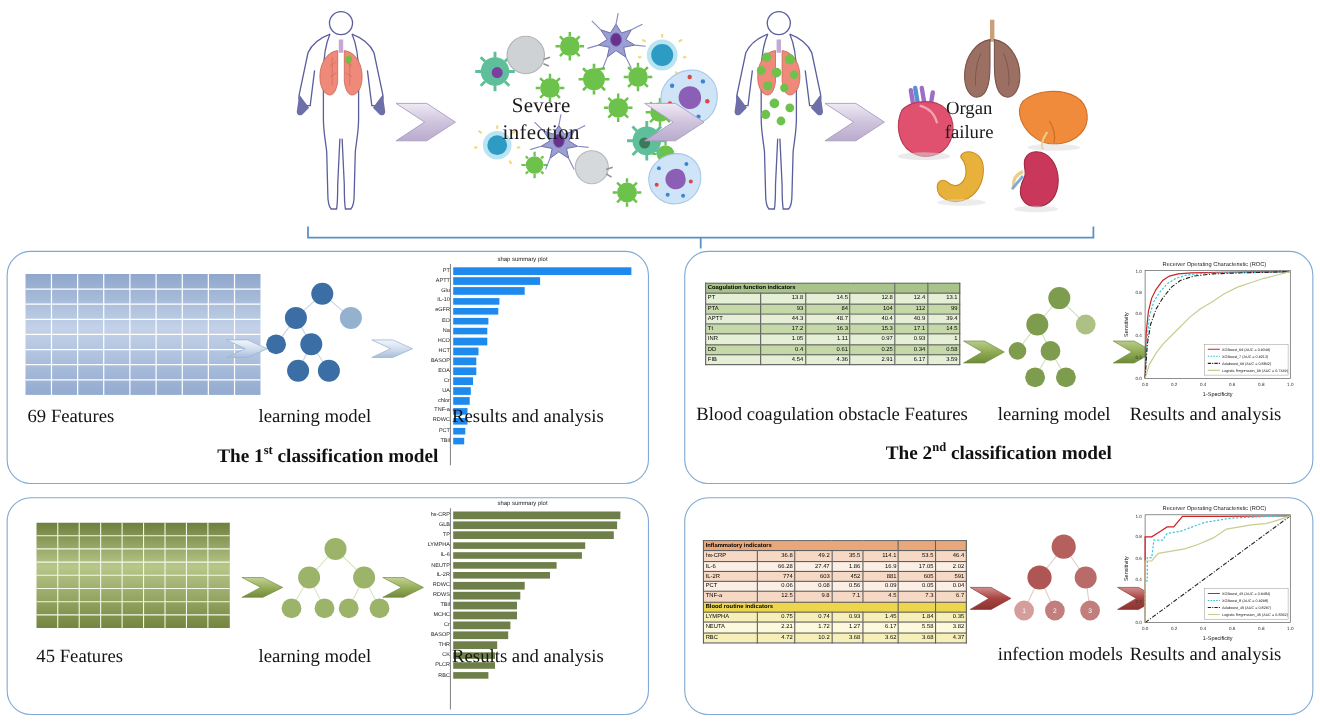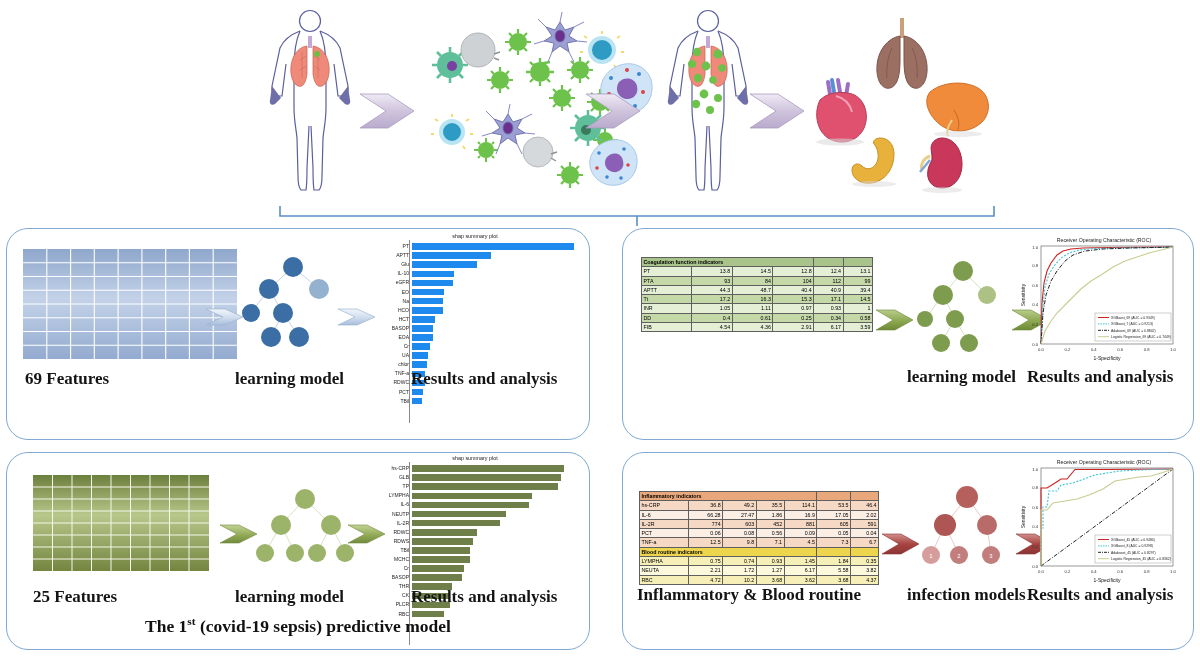--- a/index.html
+++ b/index.html
@@ -49,21 +49,21 @@
   .cap{
     position:absolute;text-align:center;width:100%;
     font-family:"Liberation Serif", serif;
     font-size:17px;color:#111;
   }
   .cap-bold{font-weight:bold;font-size:17.5px;}
   sup{font-size:.65em;vertical-align:super;}
 
   .lbl{
     position:absolute;font-family:"Liberation Serif", serif;
-    font-size:17px;color:#141414;white-space:nowrap;font-weight:bold;
+    font-size:17px;color:#141414;white-space:nowrap;
   }
 
   
   .grid-block{position:absolute;}
   .grid-block svg{display:block;}
 
   
   .tree{position:absolute;}
   .tree svg{display:block;}
 
@@ -285,20 +285,24 @@
                   <circle cx="9" cy="16" r="1.8" fill="#3a86d4"></circle>
                   <circle cx="16" cy="3" r="1.8" fill="#d44"></circle>
                   <circle cx="12" cy="-13" r="1.8" fill="#3a86d4"></circle>
                 </g>
             </g>
           </g>
         </g>
       </svg>
     </div>
 
+    <div class="sev-label" style="left:432px;top:85px;width:120px;">
+      <div>Severe</div>
+      <div>infection</div>
+    </div>
 
     <div class="chev" style="left:584px;top:85px;">
       <svg viewBox="0 0 60 52" xmlns="http://www.w3.org/2000/svg">
         <path d="M2 9 L30 9 L56 26 L30 43 L2 43 L28 26 Z" fill="url(#cg1)" stroke="#a99bc0" stroke-width=".8"></path>
         <defs>
           <linearGradient id="cg1b" x1="0" y1="0" x2="0" y2="1">
             <stop offset="0%" stop-color="#efeaf4"></stop>
               <stop offset="50%" stop-color="#cfc4dd"></stop>
               <stop offset="100%" stop-color="#b9abcd"></stop>
           </linearGradient>
@@ -378,20 +382,24 @@
 
         <g transform="translate(108,128)">
           <path d="M28 2 C40 2 48 14 48 28 C48 42 40 52 28 52 C18 52 12 44 14 34 C15 28 18 26 18 22 C18 16 16 12 18 8 C20 4 24 2 28 2 Z" fill="#c9375a" stroke="#9e2844" stroke-width="1"></path>
           <path d="M16 20 C10 22 6 28 8 34" stroke="#e8d08a" stroke-width="3" fill="none"></path>
           <path d="M16 24 L6 36" stroke="#7fa8d8" stroke-width="2.5" fill="none"></path>
           <ellipse cx="28" cy="54" rx="20" ry="3" fill="#d9d9d9" opacity=".5"></ellipse>
         </g>
       </svg>
     </div>
 
+    <div class="org-label" style="left:838px;top:88px;width:86px;">
+      <div>Organ</div>
+      <div>failure</div>
+    </div>
 
     <div class="bracket">
       <svg viewBox="0 0 718 22" preserveAspectRatio="none" xmlns="http://www.w3.org/2000/svg">
         <path d="M2 1 L2 11 L716 11 L716 1 M359 11 L359 21" stroke="#5b8fc4" stroke-width="1.6" fill="none"></path>
       </svg>
     </div>
   </div>
 
   <div class="panel p1">
 
@@ -526,20 +534,21 @@
           </div>
           <div class="shap-row">
             <div class="shap-name">TBil</div>
             <div class="shap-bar" style="width: 9.72px; background: rgb(31, 138, 238);"></div>
           </div>
         </div>
     </div>
 
     <div class="lbl" style="left:404px;top:140px;">Results  and  analysis</div>
 
+    <div class="cap cap-bold" style="top:175px;"><span>The 1</span><sup>st</sup><span> classification model</span></div>
   </div>
 
   <div class="panel p2">
 
     <table class="dtable" style="left:18px;top:28px;width:232px;">
       <tbody id="coagTable">
           <tr>
             <td class="hdr" colspan="4" style="background: rgb(168, 196, 138);">Coagulation function indicators</td>
             <td style="background: rgb(168, 196, 138);"></td>
             <td style="background: rgb(168, 196, 138);"></td>
@@ -595,20 +604,21 @@
           <tr>
             <td class="lab" style="background: rgb(228, 239, 214);">FIB</td>
             <td class="num" style="background: rgb(228, 239, 214);">4.54</td>
             <td class="num" style="background: rgb(228, 239, 214);">4.36</td>
             <td class="num" style="background: rgb(228, 239, 214);">2.91</td>
             <td class="num" style="background: rgb(228, 239, 214);">6.17</td>
             <td class="num" style="background: rgb(228, 239, 214);">3.59</td>
           </tr>
         </tbody>
     </table>
+    <div class="lbl" style="left:10px;top:138px;">Blood coagulation  obstacle  Features</div>
 
     <div class="arrow-s" style="left:252px;top:78px;">
       <svg width="40" height="26" viewBox="0 0 40 26" xmlns="http://www.w3.org/2000/svg">
         <defs>
             <linearGradient id="agr" x1="0" y1="0" x2="0" y2="1">
               <stop offset="0%" stop-color="#b8cc8c"></stop>
               <stop offset="55%" stop-color="#8ca84f"></stop>
               <stop offset="100%" stop-color="#6d8a38"></stop>
             </linearGradient>
           </defs>
@@ -677,41 +687,42 @@
             <text x="112" y="92.4" font-family="Liberation Sans, sans-serif" font-size="3.4" fill="#222">XGBoost_7 (AUC = 0.9213)</text>
             <line x1="99" x2="110" y1="97.3" y2="97.3" stroke="#222222" stroke-width="1" stroke-dasharray="3,1,1,1"></line>
             <text x="112" y="98.8" font-family="Liberation Sans, sans-serif" font-size="3.4" fill="#222">Adaboost_69 (AUC = 0.8842)</text>
             <line x1="99" x2="110" y1="103.7" y2="103.7" stroke="#c9cc90" stroke-width="1"></line>
             <text x="112" y="105.2" font-family="Liberation Sans, sans-serif" font-size="3.4" fill="#222">Logistic Regression_69 (AUC = 0.7449)</text>
           </g>
       </svg>
     </div>
     <div class="lbl" style="left:404px;top:138px;">Results  and analysis</div>
 
+    <div class="cap cap-bold" style="top:172px;"><span>The 2</span><sup>nd</sup><span> classification model</span></div>
   </div>
 
   <div class="panel p3">
 
     <div class="grid-block" style="left:26px;top:22px;">
       <svg width="176" height="96" viewBox="0 0 176 96" xmlns="http://www.w3.org/2000/svg">
         <defs>
           <linearGradient id="ggr" x1="0" y1="0" x2="0" y2="1">
             <stop offset="0%" stop-color="#6d7f3c"></stop>
               <stop offset="42%" stop-color="#b8c78a"></stop>
               <stop offset="100%" stop-color="#74853f"></stop>
           </linearGradient>
         </defs>
         <rect x="0" y="0" width="176" height="96" fill="url(#ggr)"></rect>
         <g stroke="#f4f7ea" stroke-width="1">
           <path d="M0 12 H176 M0 24 H176 M0 36 H176 M0 48 H176 M0 60 H176 M0 72 H176 M0 84 H176"></path>
           <path d="M19.5 0 V96 M39 0 V96 M58.5 0 V96 M78 0 V96 M97.5 0 V96 M117 0 V96 M136.5 0 V96 M156 0 V96"></path>
         </g>
       </svg>
     </div>
-    <div class="lbl" style="left:26px;top:134px;">25 Features</div>
+    <div class="lbl" style="left:26px;top:134px;">45 Features</div>
 
     <div class="arrow-s" style="left:212px;top:68px;">
       <svg width="40" height="26" viewBox="0 0 40 26" xmlns="http://www.w3.org/2000/svg">
         <defs>
             <linearGradient id="agr3" x1="0" y1="0" x2="0" y2="1">
               <stop offset="0%" stop-color="#c3d295"></stop>
               <stop offset="55%" stop-color="#93ab57"></stop>
               <stop offset="100%" stop-color="#728a3c"></stop>
             </linearGradient>
           </defs>
@@ -813,21 +824,20 @@
           </div>
           <div class="shap-row">
             <div class="shap-name">RBC</div>
             <div class="shap-bar" style="width: 31.92px; background: rgb(111, 127, 74);"></div>
           </div>
         </div>
     </div>
 
     <div class="lbl" style="left:404px;top:134px;">Results  and analysis</div>
 
-    <div class="cap cap-bold" style="top:162px;"><span>The 1</span><sup>st</sup><span> (covid-19 sepsis) predictive model</span></div>
   </div>
 
   <div class="panel p4">
 
     <table class="dtable" style="left:16px;top:38px;width:240px;">
       <tbody id="inflamTable">
           <tr>
             <td class="hdr" colspan="5" style="background: rgb(232, 168, 124);">Inflammatory indicators</td>
             <td style="background: rgb(232, 168, 124);"></td>
             <td style="background: rgb(232, 168, 124);"></td>
@@ -904,21 +914,20 @@
             <td class="lab" style="background: rgb(247, 239, 184);">RBC</td>
             <td class="num" style="background: rgb(247, 239, 184);">4.72</td>
             <td class="num" style="background: rgb(247, 239, 184);">10.2</td>
             <td class="num" style="background: rgb(247, 239, 184);">3.68</td>
             <td class="num" style="background: rgb(247, 239, 184);">3.62</td>
             <td class="num" style="background: rgb(247, 239, 184);">3.68</td>
             <td class="num" style="background: rgb(247, 239, 184);">4.37</td>
           </tr>
         </tbody>
     </table>
-    <div class="lbl" style="left:14px;top:132px;">Inflammatory  &amp;  Blood routine</div>
 
     <div class="arrow-s" style="left:258px;top:78px;">
       <svg width="40" height="26" viewBox="0 0 40 26" xmlns="http://www.w3.org/2000/svg">
         <defs>
             <linearGradient id="arr" x1="0" y1="0" x2="0" y2="1">
               <stop offset="0%" stop-color="#d08f8c"></stop>
               <stop offset="50%" stop-color="#a94442"></stop>
               <stop offset="100%" stop-color="#8a3432"></stop>
             </linearGradient>
           </defs>

